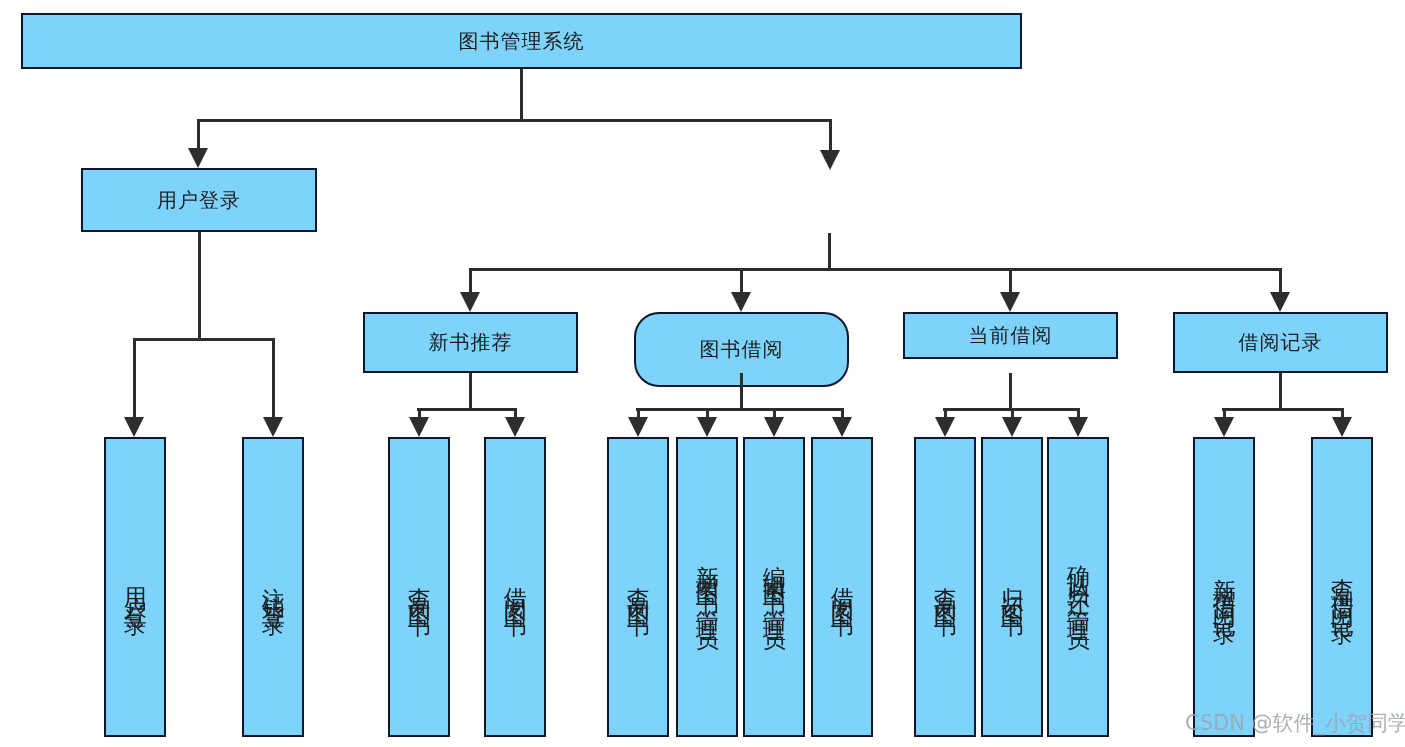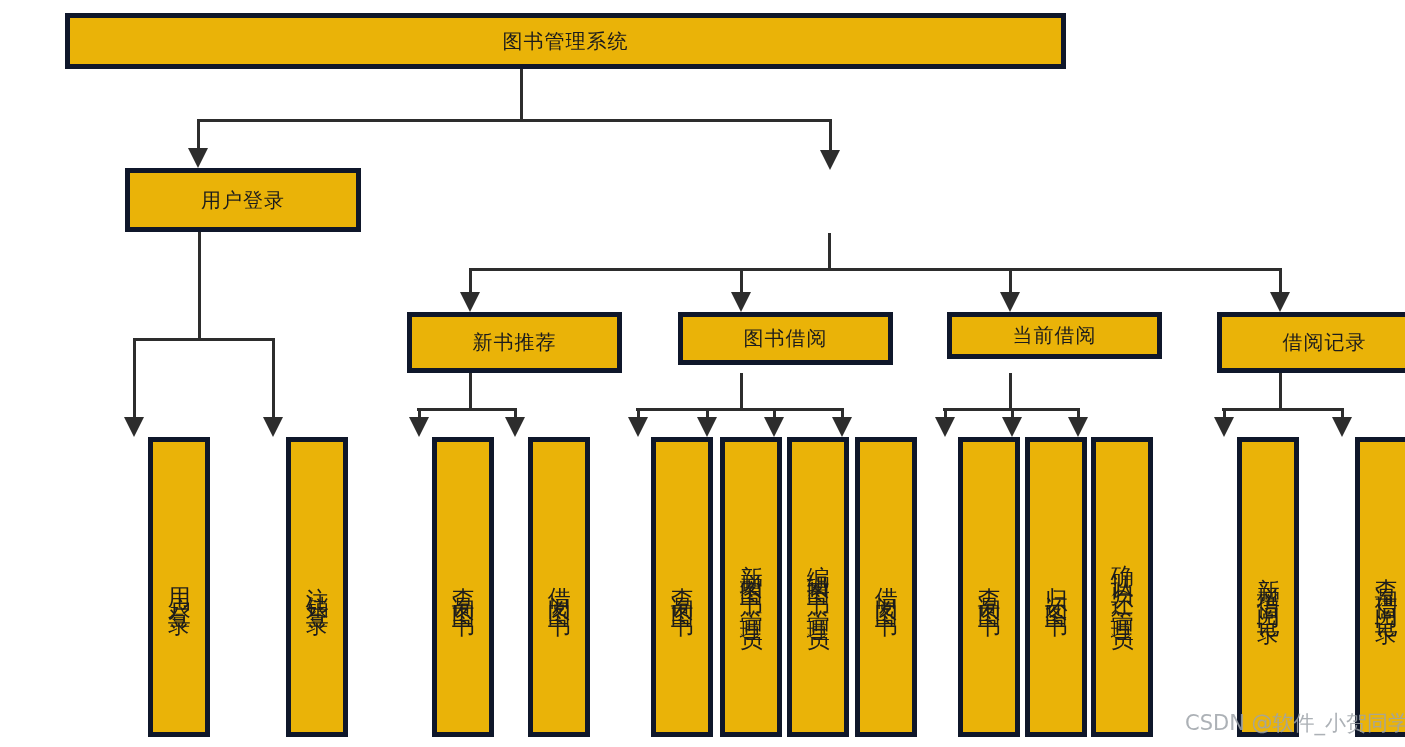--- a/index.html
+++ b/index.html
@@ -10,27 +10,26 @@
   #stage {
     position: relative;
     width: 1405px;
     height: 747px;
     background: #ffffff;
     overflow: hidden;
   }
   .box {
     position: absolute;
     box-sizing: border-box;
-    border: 5px solid #0f172a;
-    background: #eab308;
+    border: 2px solid #0f172a;
+    background: #7dd3fc;
     display: flex;
     align-items: center;
     justify-content: center;
     color: #1c1c1c;
-    margin-left: 44px;
   }
   .hbox { font-size: 20px; letter-spacing: 1px; }
   .leaf .vtext {
     writing-mode: vertical-rl;
     text-orientation: mixed;
     font-size: 23px;
     line-height: 1.1;
     letter-spacing: 9px;
     color: #1c1c1c;
     white-space: nowrap;
@@ -104,21 +103,21 @@
   <div class="vline" style="left:828px; top:233px; height:38px;"></div>
   <div class="hline" style="left:469px; top:268px; width:813px;"></div>
   <div class="arrow" style="left:460px; top:268px; height:44px;"></div>
   <div class="arrow" style="left:731px; top:268px; height:44px;"></div>
   <div class="arrow" style="left:1000px; top:268px; height:44px;"></div>
   <div class="arrow" style="left:1270px; top:268px; height:44px;"></div>
 
   <div class="box hbox" style="left:363px; top:312px; width:215px; height:61px;">
     <span>新书推荐</span>
   </div>
-  <div class="box hbox" style="left:634px; top:312px; width:215px; height:53px;">
+  <div class="box hbox" style="left:634px; top:312px; width:215px; height:75px;border-radius:25px;">
     <span>图书借阅</span>
   </div>
   <div class="box hbox" style="left:903px; top:312px; width:215px; height:47px;">
     <span>当前借阅</span>
   </div>
   <div class="box hbox" style="left:1173px; top:312px; width:215px; height:61px;">
     <span>借阅记录</span>
   </div>
 
   <div class="vline" style="left:469px; top:373px; height:38px;"></div>

